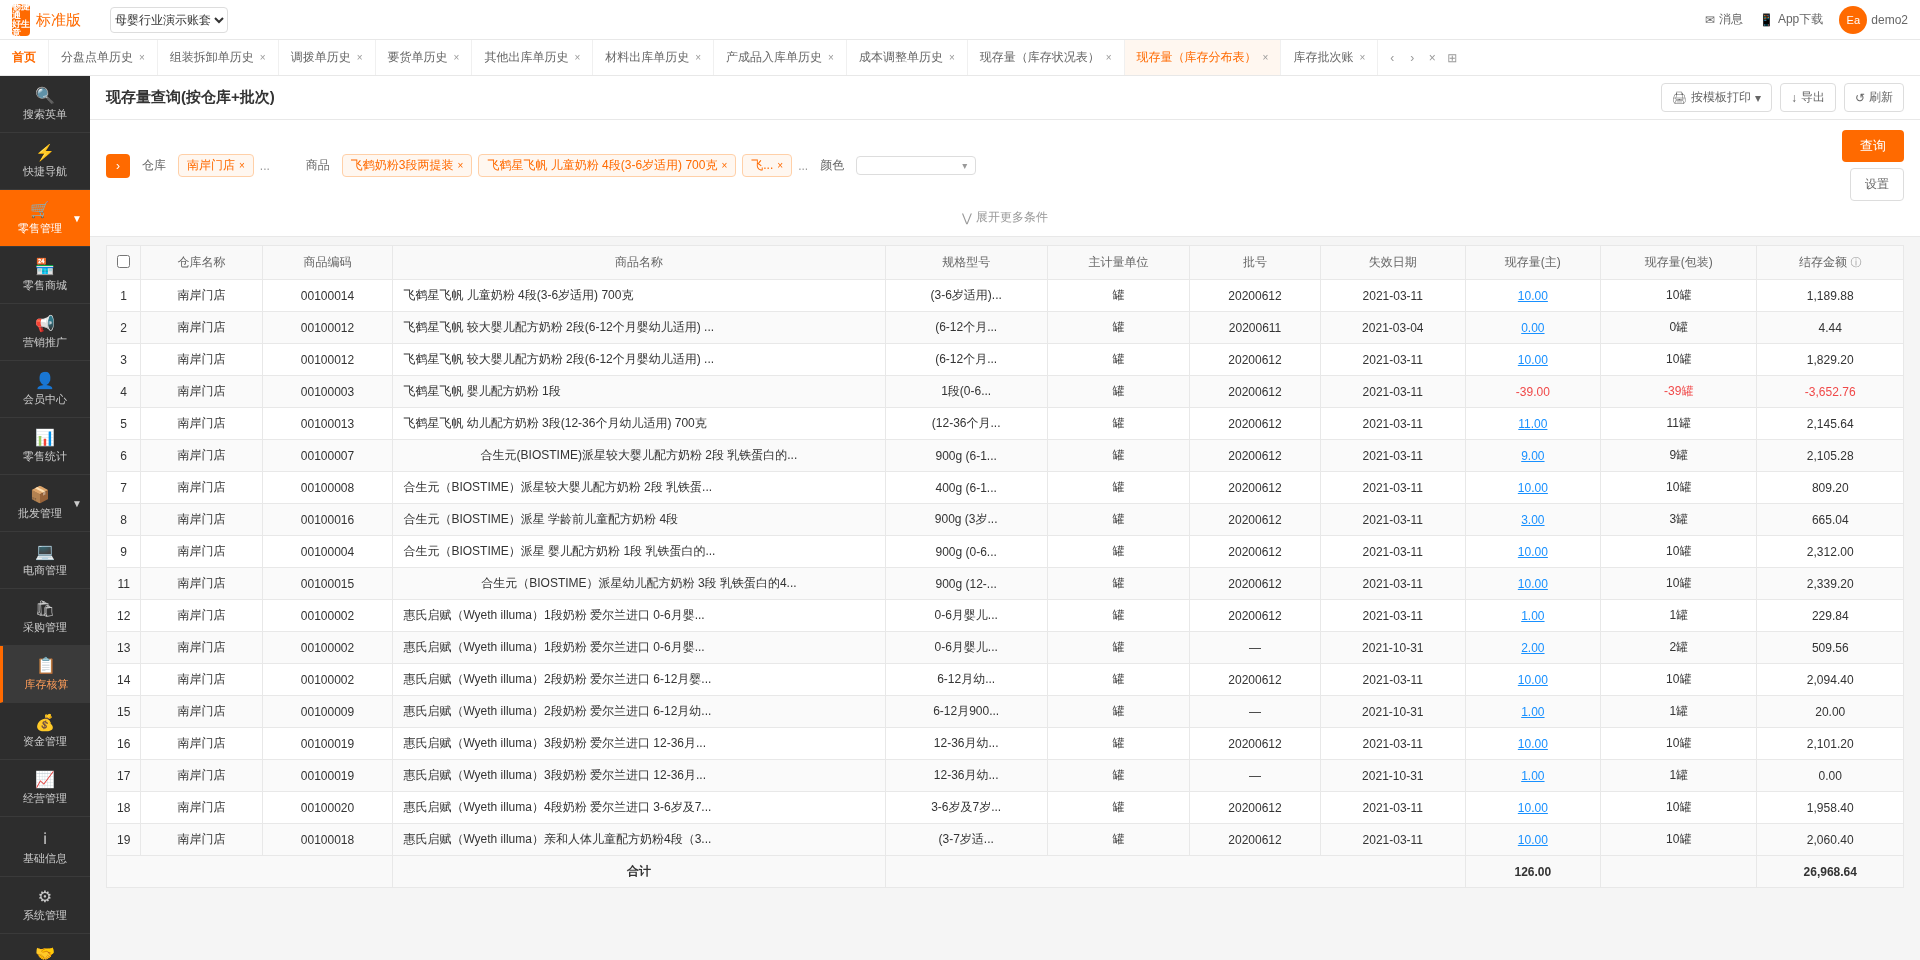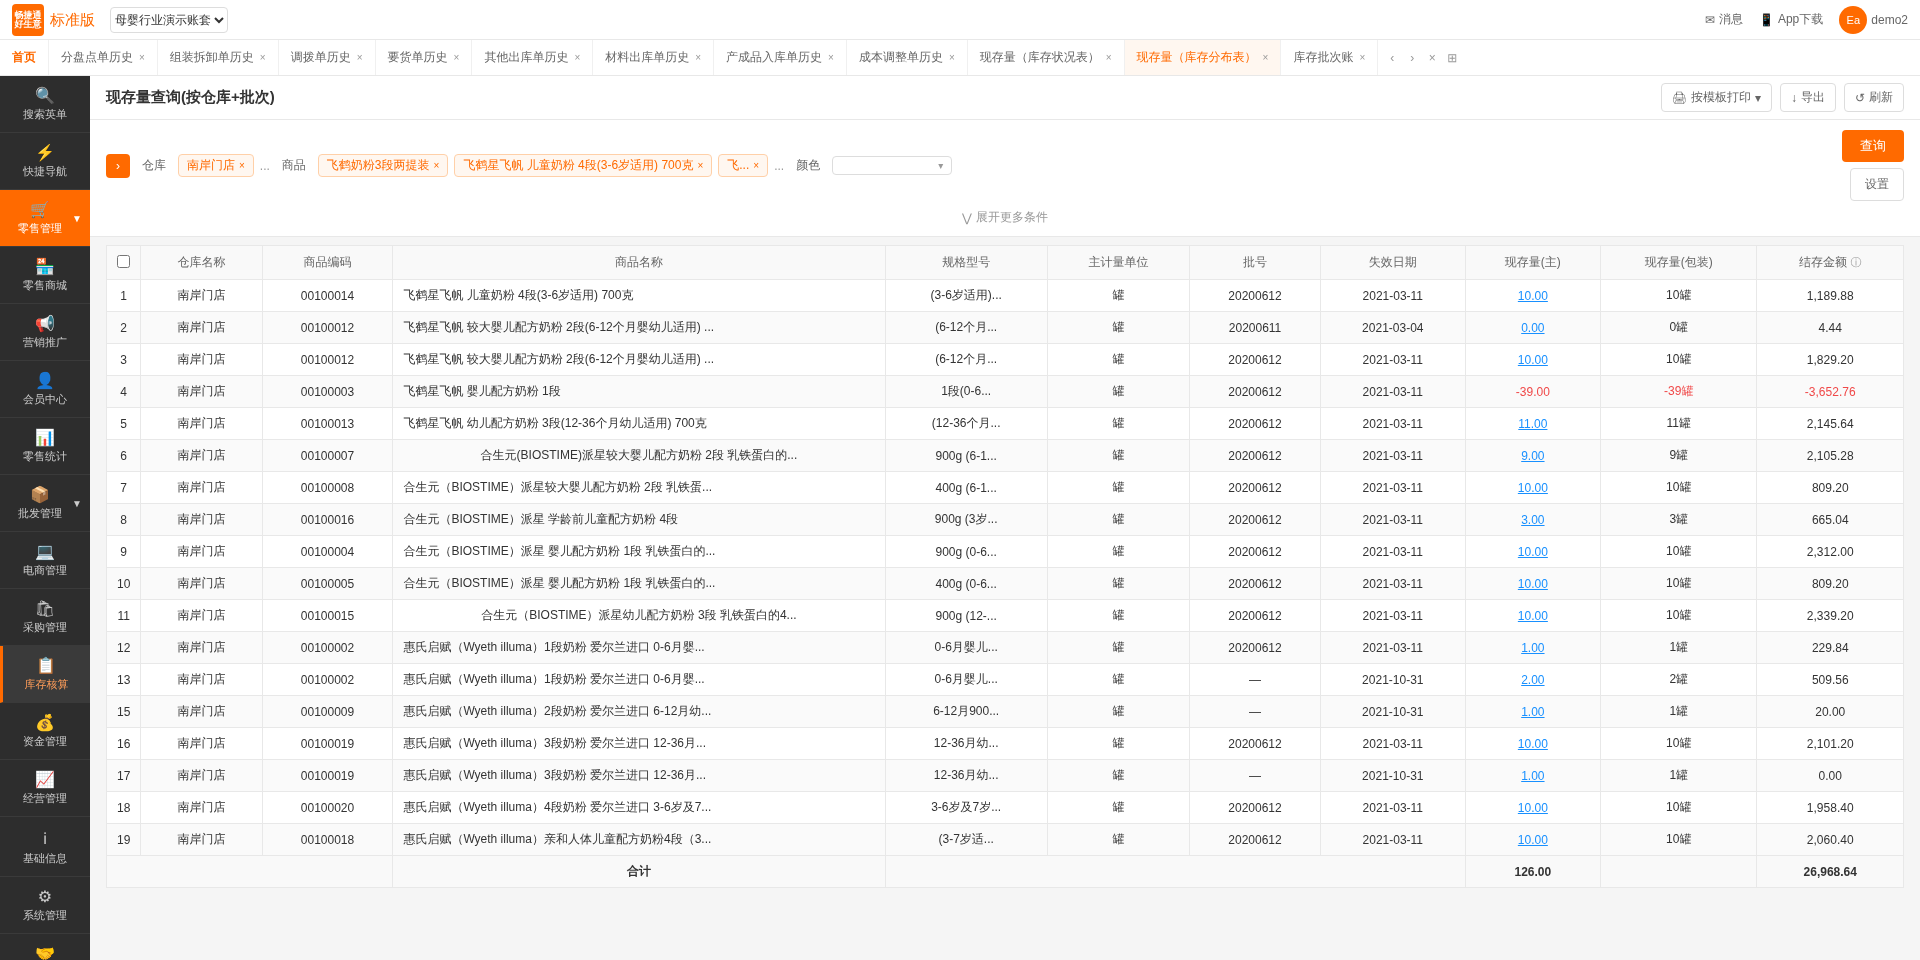--- a/index.html
+++ b/index.html
@@ -1,21 +1,21 @@
 <!DOCTYPE html>
 <html><head>
   <meta charset="utf-8">
   <style>
     * { margin: 0; padding: 0; box-sizing: border-box; }
     body { font-family: 'Microsoft YaHei', Arial, sans-serif; font-size: 12px; background: #f5f5f5; color: #333; width: 1920px; height: 960px; overflow: hidden; display: flex; flex-direction: column; }
 
     
     .top-bar { height: 40px; background: #fff; display: flex; align-items: center; padding: 0 12px; border-bottom: 1px solid #e8e8e8; flex-shrink: 0; }
     .logo-area { display: flex; align-items: center; gap: 6px; width: 90px; }
-    .logo-icon { width: 32px; height: 32px; background: #ff6a00; border-radius: 4px; display: flex; align-items: center; justify-content: center; color: #fff; font-size: 10px; font-weight: bold; }
+    .logo-icon { width: 18px; height: 32px; background: #ff6a00; border-radius: 4px; display: flex; align-items: center; justify-content: center; color: #fff; font-size: 10px; font-weight: bold; }
     .logo-text { font-size: 15px; color: #ff6a00; line-height: 1.2; }
     .tab-select { flex: 1; display: flex; align-items: center; }
     .tab-select select { border: 1px solid #ddd; border-radius: 4px; padding: 4px 0; font-size: 12px; color: #333; background: #fff; }
     .top-right { display: flex; align-items: center; gap: 16px; margin-left: auto; }
     .top-right-item { display: flex; align-items: center; gap: 4px; color: #666; font-size: 12px; cursor: pointer; }
     .avatar { width: 28px; height: 28px; background: #ff6a00; border-radius: 50%; display: flex; align-items: center; justify-content: center; color: #fff; font-size: 11px; }
 
     
     .nav-tabs { height: 36px; background: #fff; display: flex; align-items: center; border-bottom: 1px solid #e8e8e8; flex-shrink: 0; overflow: hidden; }
     .nav-tab { padding: 0 12px; height: 36px; display: flex; align-items: center; gap: 4px; cursor: pointer; color: #666; font-size: 12px; white-space: nowrap; border-right: 1px solid #f0f0f0; flex-shrink: 0; }
@@ -268,21 +268,21 @@
 
         <span class="filter-label">仓库</span>
         <div class="filter-tags">
           <div class="filter-tag">
             <span>南岸门店</span>
             <span class="tag-close">×</span>
           </div>
           <span class="filter-ellipsis">...</span>
         </div>
 
-        <span class="filter-label" style="margin-left:0">商品</span>
+        <span class="filter-label" style="margin-left:24px">商品</span>
         <div class="filter-tags">
           <div class="filter-tag">
             <span>飞鹤奶粉3段两提装</span>
             <span class="tag-close">×</span>
           </div>
           <div class="filter-tag">
             <span>飞鹤星飞帆 儿童奶粉 4段(3-6岁适用) 700克</span>
             <span class="tag-close">×</span>
           </div>
           <div class="filter-tag">
@@ -446,33 +446,20 @@
       <td style="text-align:left;max-width:280px;overflow:hidden;text-overflow:ellipsis">合生元（BIOSTIME）派星 婴儿配方奶粉 1段 乳铁蛋白的...</td>
       <td>900g (0-6...</td>
       <td>罐</td>
       <td>20200612</td>
       <td>2021-03-11</td>
       <td class="text-link">10.00</td>
       <td class="">10罐</td>
       <td class="text-right">2,312.00</td>
     </tr>
             <tr>
-      <td>10</td>
-      <td>南岸门店</td>
-      <td>00100005</td>
-      <td style="text-align:left;max-width:280px;overflow:hidden;text-overflow:ellipsis">合生元（BIOSTIME）派星 婴儿配方奶粉 1段 乳铁蛋白的...</td>
-      <td>400g (0-6...</td>
-      <td>罐</td>
-      <td>20200612</td>
-      <td>2021-03-11</td>
-      <td class="text-link">10.00</td>
-      <td class="">10罐</td>
-      <td class="text-right">809.20</td>
-    </tr>
-            <tr>
       <td>11</td>
       <td>南岸门店</td>
       <td>00100015</td>
       <td style="text-align:center;max-width:280px;overflow:hidden;text-overflow:ellipsis">合生元（BIOSTIME）派星幼儿配方奶粉 3段 乳铁蛋白的4...</td>
       <td>900g (12-...</td>
       <td>罐</td>
       <td>20200612</td>
       <td>2021-03-11</td>
       <td class="text-link">10.00</td>
       <td class="">10罐</td>
@@ -496,20 +483,33 @@
       <td>南岸门店</td>
       <td>00100002</td>
       <td style="text-align:left;max-width:280px;overflow:hidden;text-overflow:ellipsis">惠氏启赋（Wyeth illuma）1段奶粉 爱尔兰进口 0-6月婴...</td>
       <td>0-6月婴儿...</td>
       <td>罐</td>
       <td>—</td>
       <td>2021-10-31</td>
       <td class="text-link">2.00</td>
       <td class="">2罐</td>
       <td class="text-right">509.56</td>
+    </tr>
+            <tr>
+      <td>14</td>
+      <td>南岸门店</td>
+      <td>00100002</td>
+      <td style="text-align:left;max-width:280px;overflow:hidden;text-overflow:ellipsis">惠氏启赋（Wyeth illuma）2段奶粉 爱尔兰进口 6-12月婴...</td>
+      <td>6-12月幼...</td>
+      <td>罐</td>
+      <td>20200612</td>
+      <td>2021-03-11</td>
+      <td class="text-link">10.00</td>
+      <td class="">10罐</td>
+      <td class="text-right">2,094.40</td>
     </tr>
             <tr>
       <td>15</td>
       <td>南岸门店</td>
       <td>00100009</td>
       <td style="text-align:left;max-width:280px;overflow:hidden;text-overflow:ellipsis">惠氏启赋（Wyeth illuma）2段奶粉 爱尔兰进口 6-12月幼...</td>
       <td>6-12月900...</td>
       <td>罐</td>
       <td>—</td>
       <td>2021-10-31</td>

